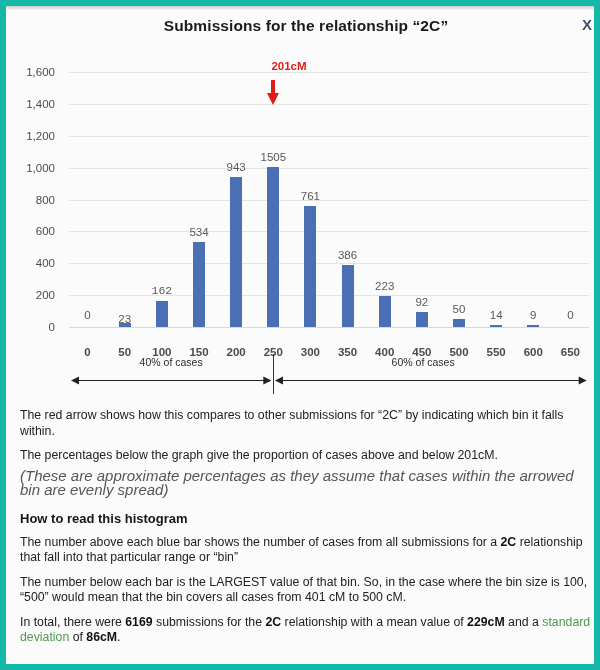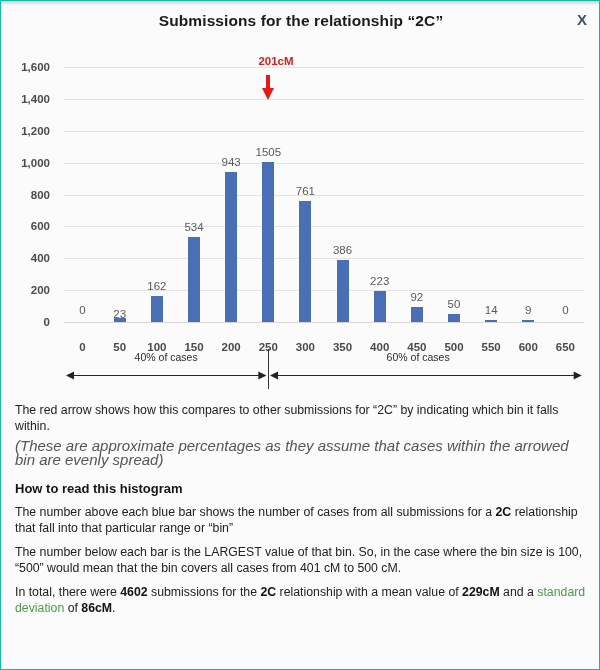--- a/index.html
+++ b/index.html
@@ -6,21 +6,21 @@
   html, body {
     margin: 0; padding: 0;
     width: 600px; height: 670px;
     background: #e8e8e8;
     font-family: "Liberation Sans", sans-serif;
   }
   #app {
     position: relative;
     width: 600px; height: 670px;
     background: #fbfbfb;
-    border: 1px solid #14b8a6;
+    border: 6px solid #14b8a6;
     overflow: hidden;
   }
   .topstrip {
     position: absolute; top: 0; left: 0;
     width: 600px; height: 4px;
     background: linear-gradient(to bottom, #cfcfcf 0%, #e6e6e6 60%, #f7f7f7 100%);
   }
 
   
   .header {
@@ -62,21 +62,21 @@
     width: 520px; height: 1px;
     background: #e4e4e4;
   }
   .gridline.base { background: #d8d8d8; }
   .ylabel {
     position: absolute;
     right: 534px;
     width: 46px;
     text-align: right;
     font-size: 11.5px;
-    font-weight: bold;
+    font-weight: normal;
     color: #4b4b4b;
     transform: translateY(-50%);
     white-space: nowrap;
   }
   .barwrap {
     position: absolute;
     bottom: 0;
     width: 40px;
     margin-left: -20px;
     height: 255px;
@@ -213,21 +213,21 @@
         <div class="ylabel" style="top: 0px;">1,600</div>
         <div class="barwrap" style="left: 18.5714px;">
           <div class="barval" style="bottom: 6px;">0</div>
         </div>
         <div class="xlabel" style="left: 18.5714px;">0</div>
         <div class="barwrap" style="left: 55.7143px;">
           <div class="bar" style="height: 3.66562px; background: rgb(74, 111, 181);"></div>
           <div class="barval" style="bottom: 2px;">23</div>
         </div>
         <div class="xlabel" style="left: 55.7143px;">50</div>
-        <div class="barwrap" style="left: 92.8571px;">
+        <div class="barwrap" style="left: 92.8571px; font-family: Liberation Mono, monospace;">
           <div class="bar" style="height: 25.8188px; background: rgb(74, 111, 181);"></div>
           <div class="barval" style="bottom: 29.8188px;">162</div>
         </div>
         <div class="xlabel" style="left: 92.8571px;">100</div>
         <div class="barwrap" style="left: 130px;">
           <div class="bar" style="height: 85.1063px; background: rgb(74, 111, 181);"></div>
           <div class="barval" style="bottom: 89.1063px;">534</div>
         </div>
         <div class="xlabel" style="left: 130px;">150</div>
         <div class="barwrap" style="left: 167.143px;">
@@ -272,21 +272,21 @@
         <div class="xlabel" style="left: 427.143px;">550</div>
         <div class="barwrap" style="left: 464.286px;">
           <div class="bar" style="height: 2px; background: rgb(74, 111, 181);"></div>
           <div class="barval" style="bottom: 6px;">9</div>
         </div>
         <div class="xlabel" style="left: 464.286px;">600</div>
         <div class="barwrap" style="left: 501.429px;">
           <div class="barval" style="bottom: 6px;">0</div>
         </div>
         <div class="xlabel" style="left: 501.429px;">650</div>
-        <div class="marker-label" style="left: 212px; color: rgb(224, 27, 24);">201cM</div>
+        <div class="marker-label" style="left: 220px; color: rgb(224, 27, 24);">201cM</div>
         <svg class="marker-arrow" viewBox="0 0 12 26" style="left: 204.286px;">
           <rect x="4" y="0" width="4" height="15" fill="#e01b18"></rect>
           <polygon points="0,13 12,13 6,25" fill="#e01b18"></polygon>
         </svg>
       </div>
   </div>
 
   <div class="pctband" id="pctband">
     <div class="divider-v" id="pct-divider" style="left: 204.286px;"></div>
     <div class="pct-text" id="pct-left" style="left: 0px; width: 204.286px;">40% of cases</div>
@@ -299,24 +299,25 @@
     <svg class="arrowline" id="arrow-right" width="311.71428571428567" height="9" viewBox="0 0 311.71428571428567 9" style="left: 206.286px;">
         <line x1="5" y1="4.5" x2="306.71428571428567" y2="4.5" stroke="#222" stroke-width="1"></line>
         <polygon points="0,4.5 8,0.5 8,8.5" fill="#222"></polygon>
         <polygon points="311.71428571428567,4.5 303.71428571428567,0.5 303.71428571428567,8.5" fill="#222"></polygon>
       </svg>
   </div>
 
   <div class="body-text">
 
     <p class="para">The red arrow shows how this compares to other submissions for “2C” by indicating which bin it falls within.</p>
+    <p class="para">The percentages below the graph give the proportion of cases above and below 201cM.</p>
     <p class="note">(These are approximate percentages as they assume that cases within the arrowed bin are evenly spread)</p>
 
     <div class="sec-head sec2">How to read this histogram</div>
 
     <p class="para"><span>The number above each blue bar shows the number of cases from all submissions for a </span><b>2C</b><span> relationship that fall into that particular range or “bin”</span></p>
 
     <p class="para">The number below each bar is the LARGEST value of that bin. So, in the case where the bin size is 100, “500” would mean that the bin covers all cases from 401 cM to 500 cM.</p>
 
-    <p class="para"><span>In total, there were </span><b>4602</b><span> submissions for the </span><b>2C</b><span> relationship with a mean value of </span><b>229cM</b><span> and a </span><a href="#" class="greenlink">standard deviation</a><span> of </span><b>86cM</b><span>.</span></p>
+    <p class="para"><span>In total, there were </span><b>6169</b><span> submissions for the </span><b>2C</b><span> relationship with a mean value of </span><b>229cM</b><span> and a </span><a href="#" class="greenlink">standard deviation</a><span> of </span><b>86cM</b><span>.</span></p>
 
   </div>
 </div>
 
 </body></html>

